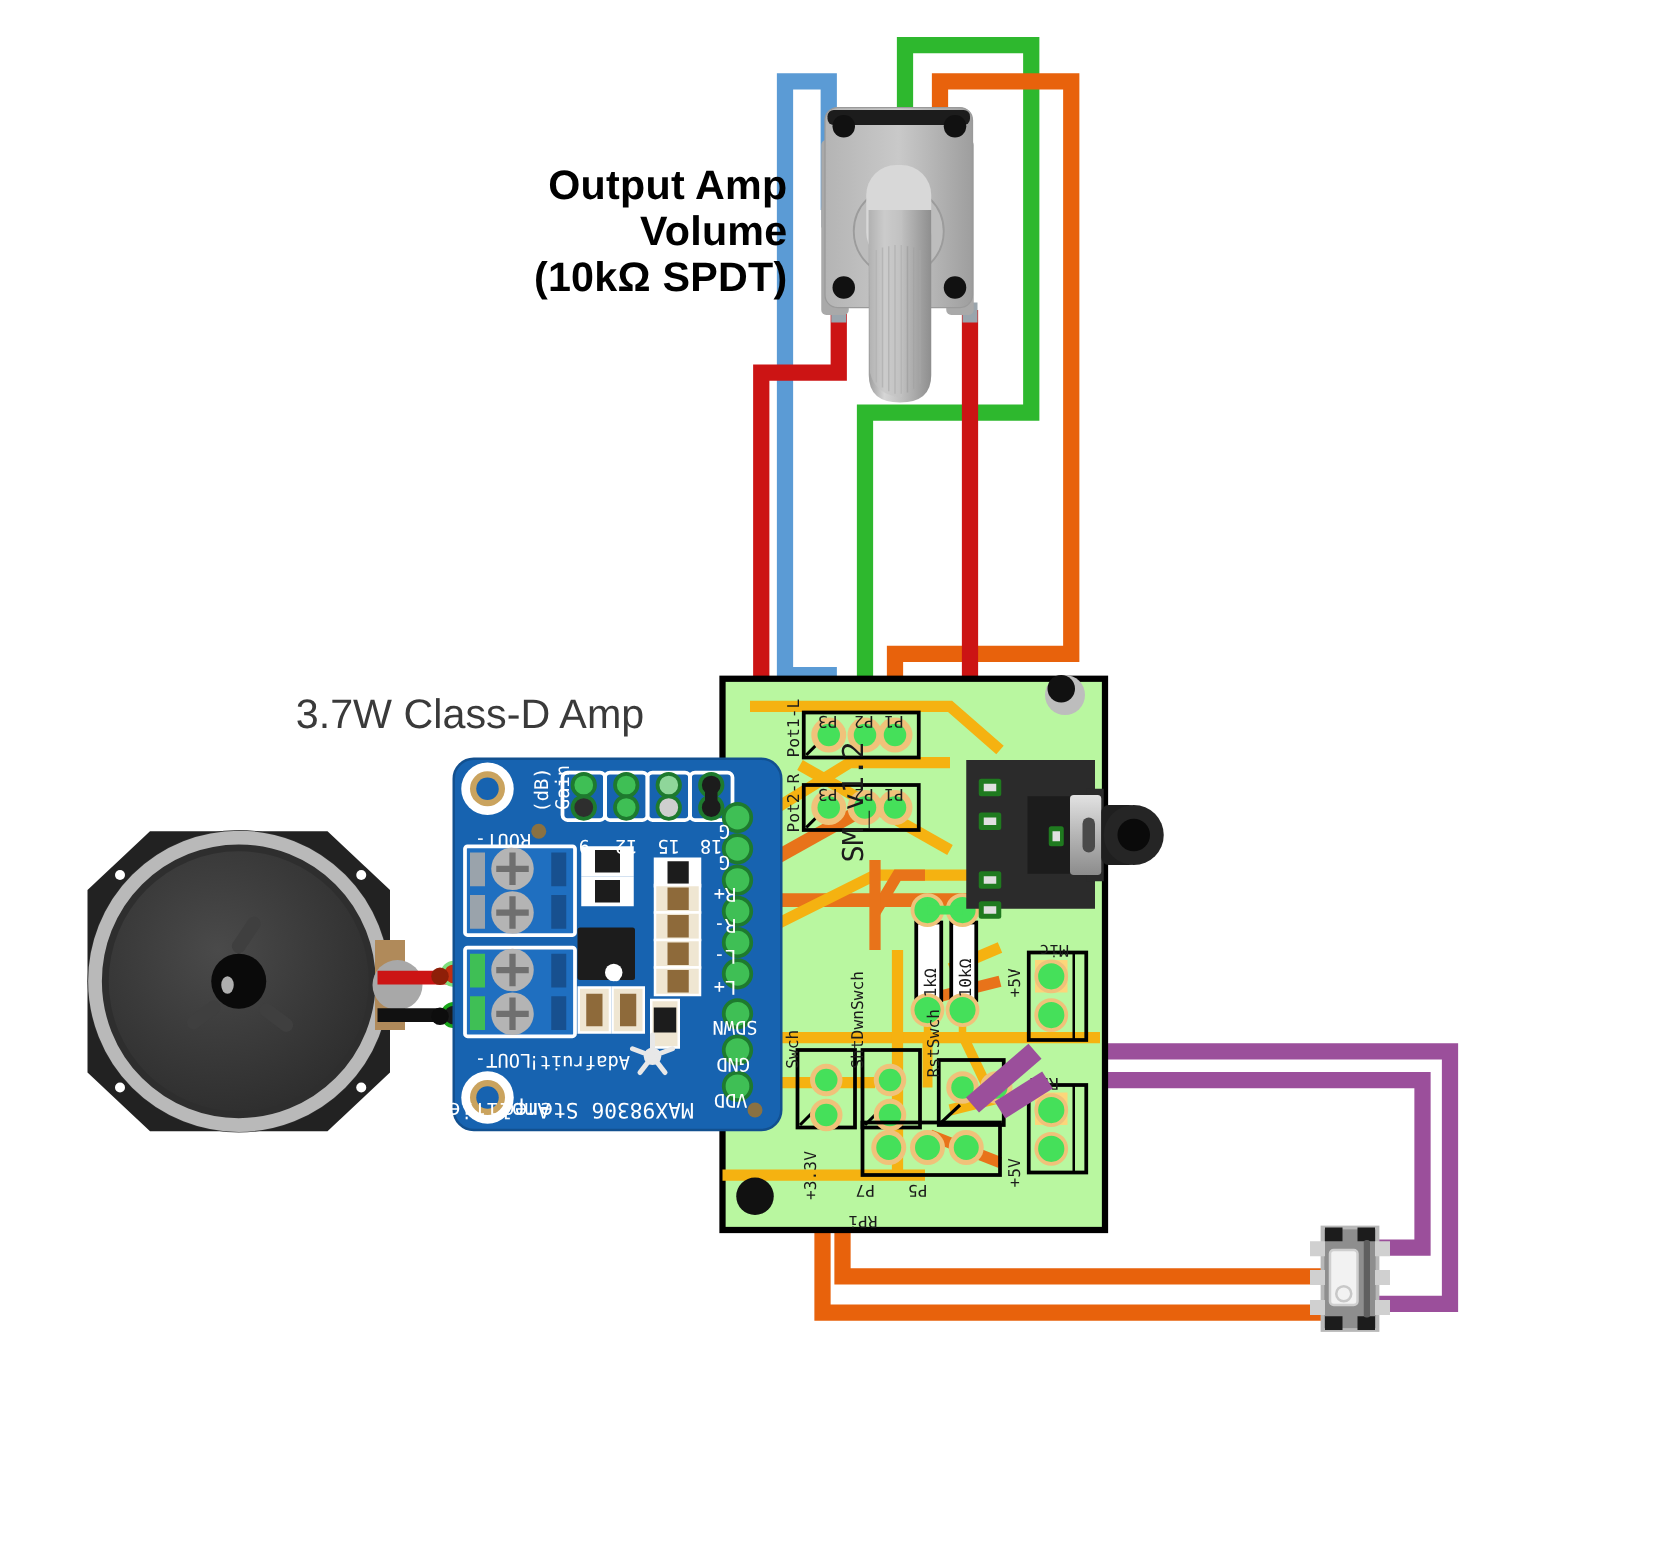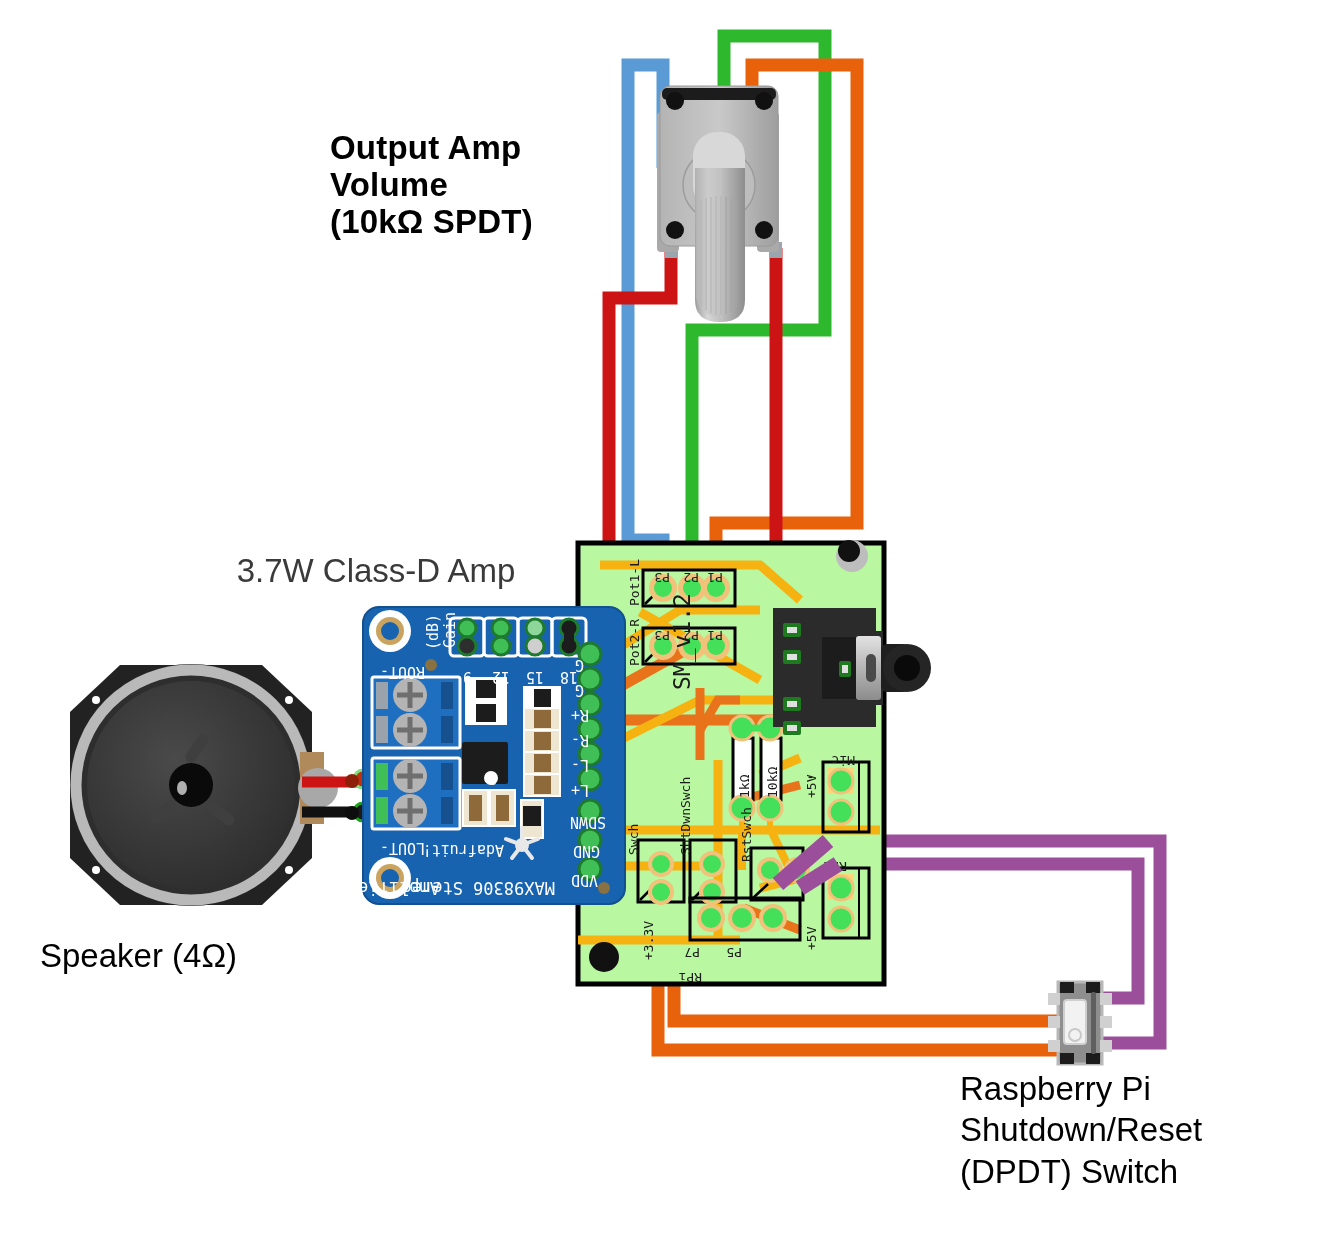--- a/index.html
+++ b/index.html
@@ -1,19 +1,19 @@
 <!DOCTYPE html>
 <html><head>
 <meta charset="utf-8">
 <style>
   html,body{margin:0;padding:0;background:#ffffff;}
   body{font-family:"Liberation Sans",sans-serif;}
   #stage{position:relative;width:1333px;height:1251px;background:#fff;overflow:hidden;}
   #stage svg{position:absolute;left:0;top:0;}
-  .lbl{position:absolute;color:#000;font-family:"Liberation Sans",sans-serif;font-weight:400;text-align:left;line-height:1.12;white-space:pre;}
+  .lbl{position:absolute;color:#000;font-family:"Liberation Sans",sans-serif;font-weight:400;text-align:right;line-height:1.12;white-space:pre;}
   #label-pot{left:330px;top:130px;width:300px;font-size:33px;font-weight:700;letter-spacing:.2px;}
   #label-amp{left:166px;top:553px;width:420px;font-size:33px;color:#3a3a3a;text-align:center;}
   #label-trs{left:780px;top:556px;width:260px;font-size:33px;color:#3a3a3a;text-align:left;}
   #label-speaker{left:40px;top:938px;width:340px;font-size:33px;}
   #label-switch{left:960px;top:1068px;width:350px;font-size:33px;line-height:1.25;}
 </style>
 </head>
 <body>
 
 <div id="stage">
@@ -428,18 +428,14 @@
   <g fill="none" stroke-linecap="butt">
     <path d="M 778 884 L 828 841" stroke="#9b4f9b" stroke-width="16"></path>
     <path d="M 800 888 L 838 864" stroke="#9b4f9b" stroke-width="16"></path>
   </g>
 </svg>
 
 <div class="lbl" id="label-pot">Output Amp
 Volume
 (10kΩ SPDT)</div>
 <div class="lbl" id="label-amp">3.7W Class-D Amp</div>
-<div class="lbl" id="label-speaker">Speaker (4Ω)</div>
-<div class="lbl" id="label-switch">Raspberry Pi
-Shutdown/Reset
-(DPDT) Switch</div>
 
 </div>
 
 </body></html>

